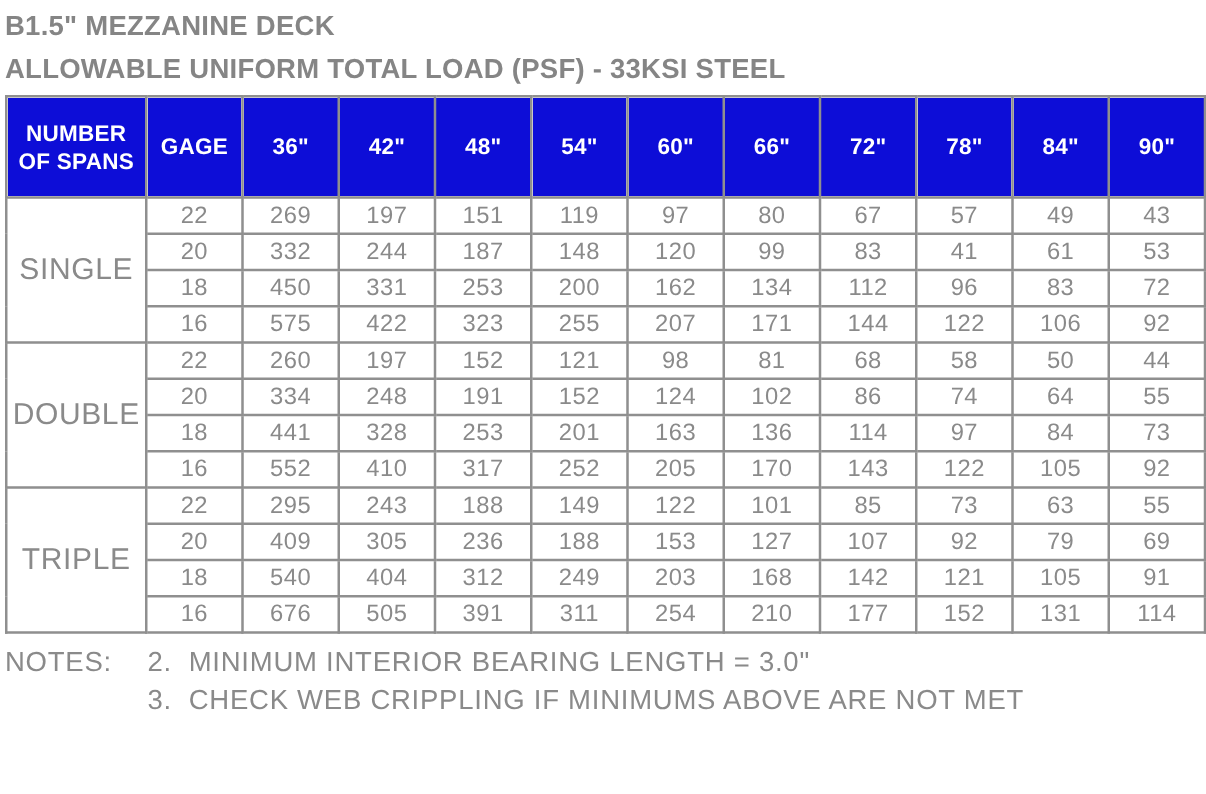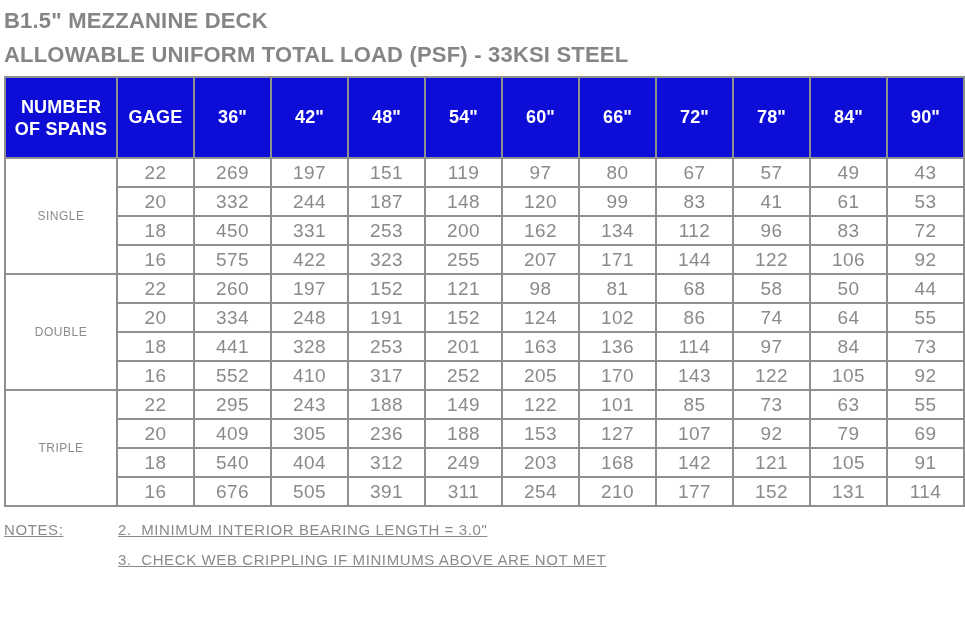--- a/index.html
+++ b/index.html
@@ -34,25 +34,25 @@
     background:var(--header-bg);
     color:var(--header-text);
     font-weight:bold;font-size:18px;
     height:81px;letter-spacing:0.2px;
   }
   .spans-hdr .wrap{width:102px;margin:16px auto;line-height:22px;}
   tbody td{
     height:29px;font-size:19px;color:var(--body-text);
     letter-spacing:0.4px;background:#ffffff;
   }
-  td.spans-cell{font-size:12px;letter-spacing:0.5px;}
+  td.spans-cell{font-size:24px;letter-spacing:0.5px;}
   .notes{
     display:flex;align-items:flex-start;
     margin-top:8px;color:var(--body-text);
-    font-size:15px;letter-spacing:0.6px;text-decoration:underline;
+    font-size:22px;letter-spacing:0.6px;
   }
   .notes-label{width:114px;line-height:30px;flex:none;}
   .note-item{line-height:30px;white-space:pre;}
 </style>
 </head>
 <body>
 
 <div class="page">
 
   <div class="title">B1.5" MEZZANINE DECK</div>

